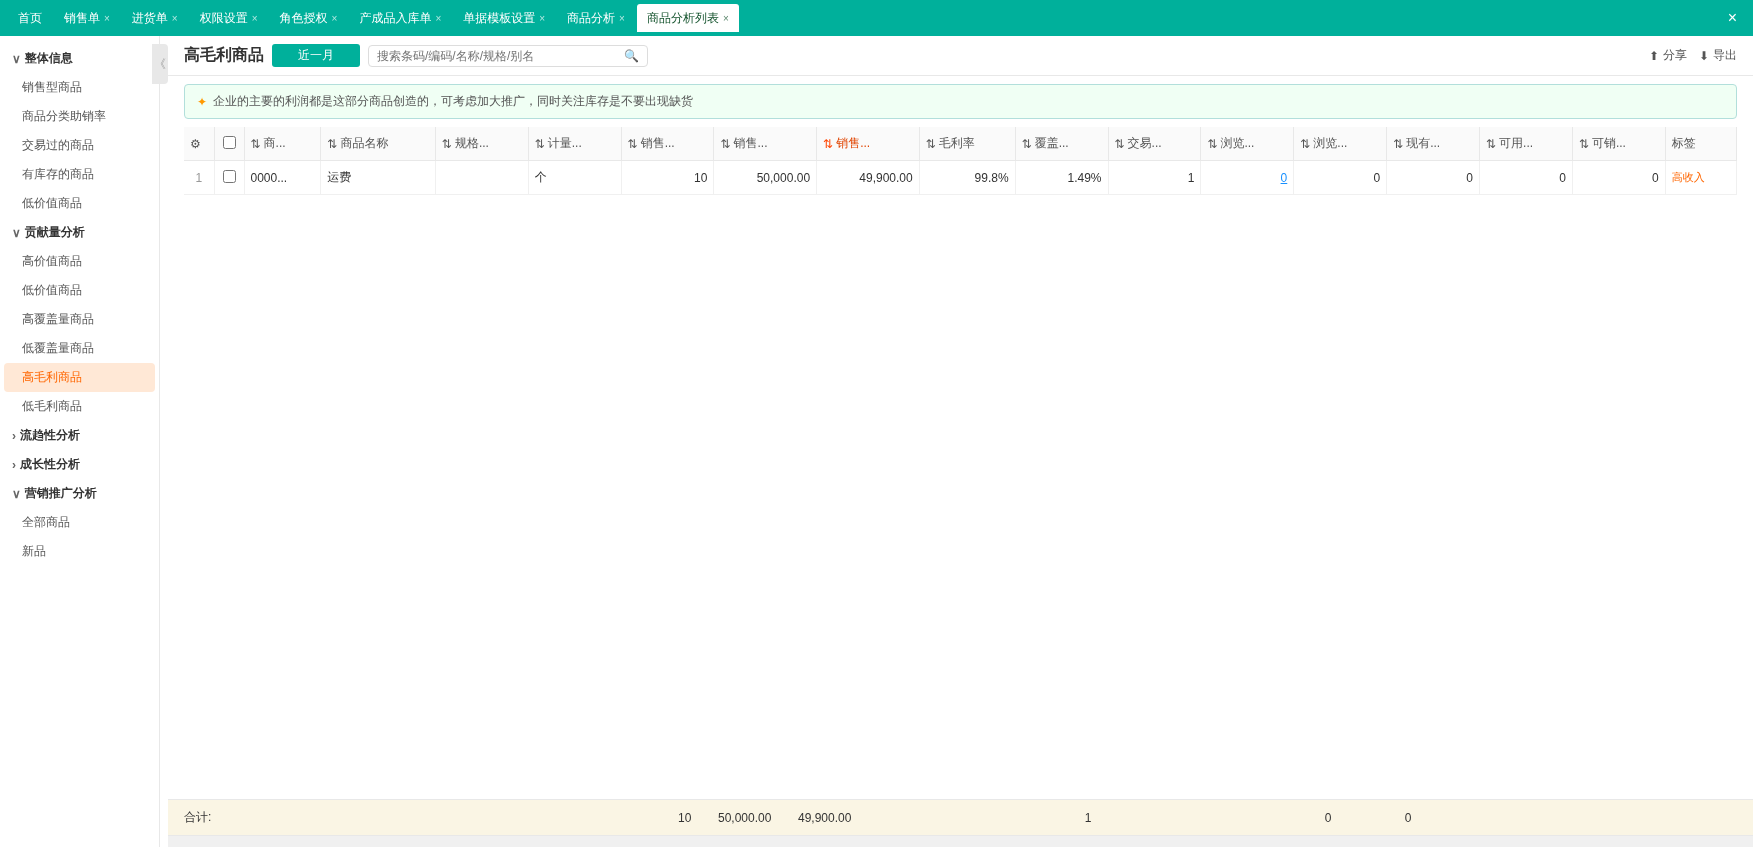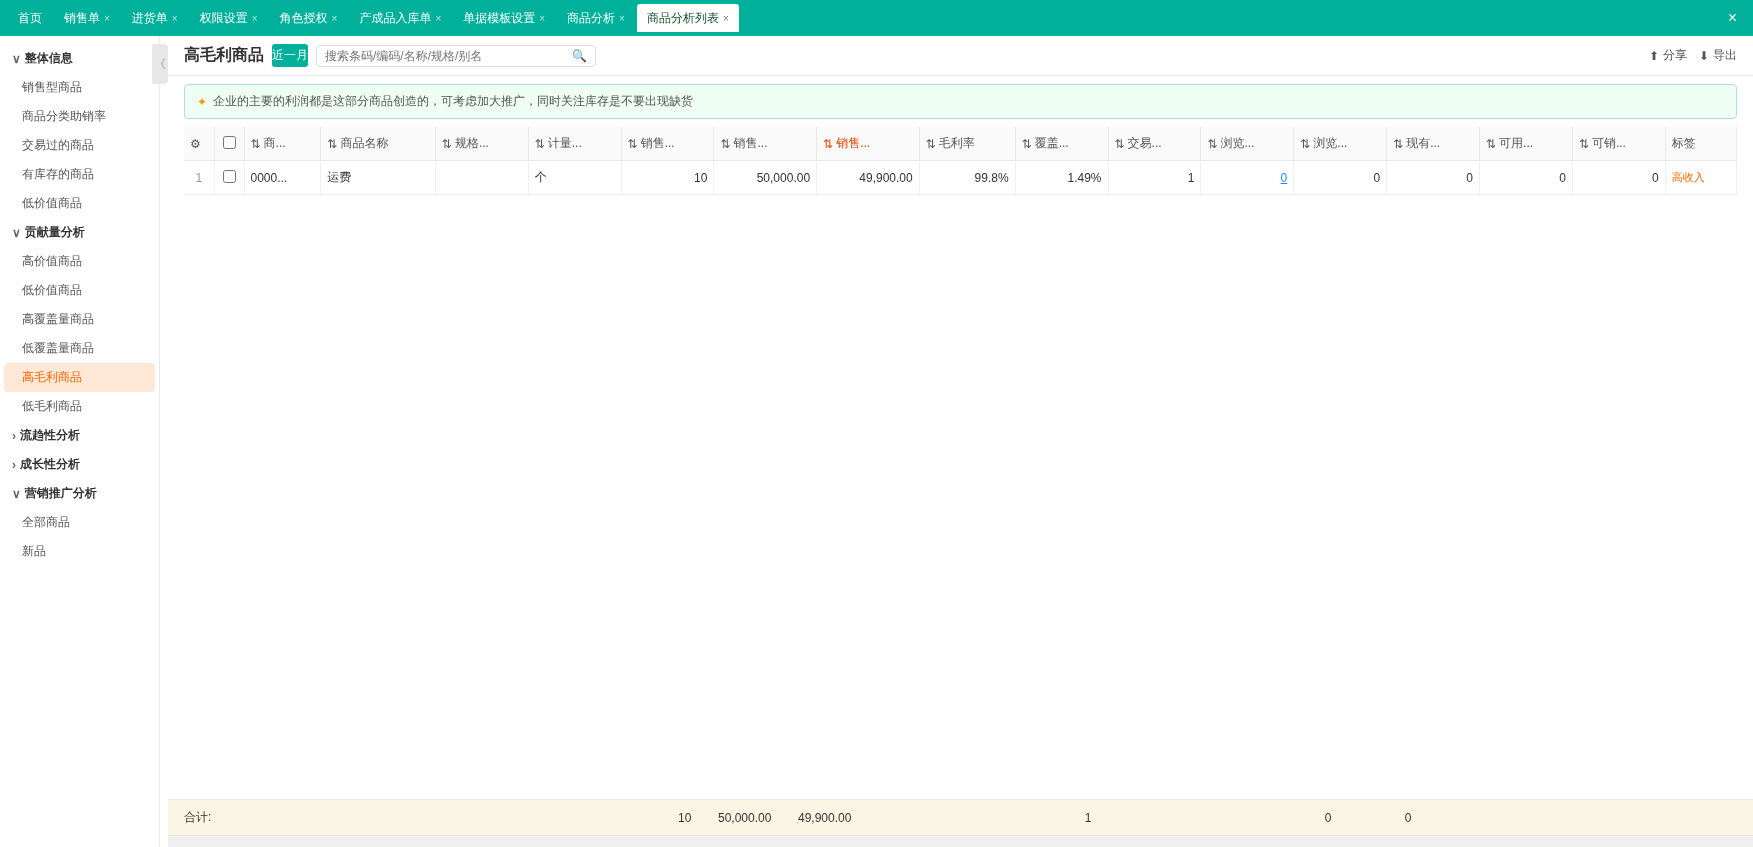--- a/index.html
+++ b/index.html
@@ -102,21 +102,21 @@
     }
     .content-title {
       font-size: 16px;
       font-weight: bold;
       color: #333;
     }
     .period-btn {
       background: #00b09b;
       color: #fff;
       border: none;
-      padding: 3px 0;
+      padding: 3px 26px;
       border-radius: 3px;
       cursor: pointer;
       font-size: 12px;
     }
     .search-box {
       display: flex;
       align-items: center;
       border: 1px solid #ddd;
       border-radius: 4px;
       padding: 3px 8px;

